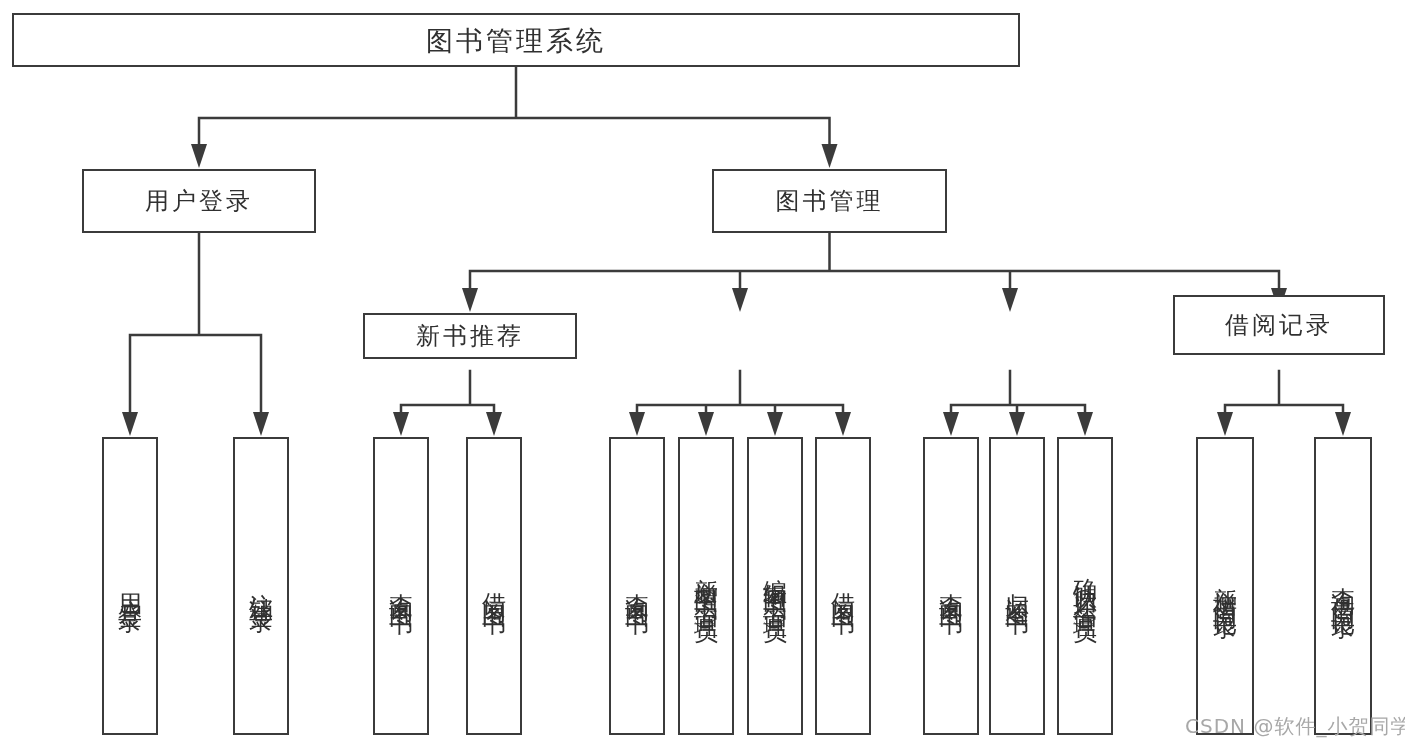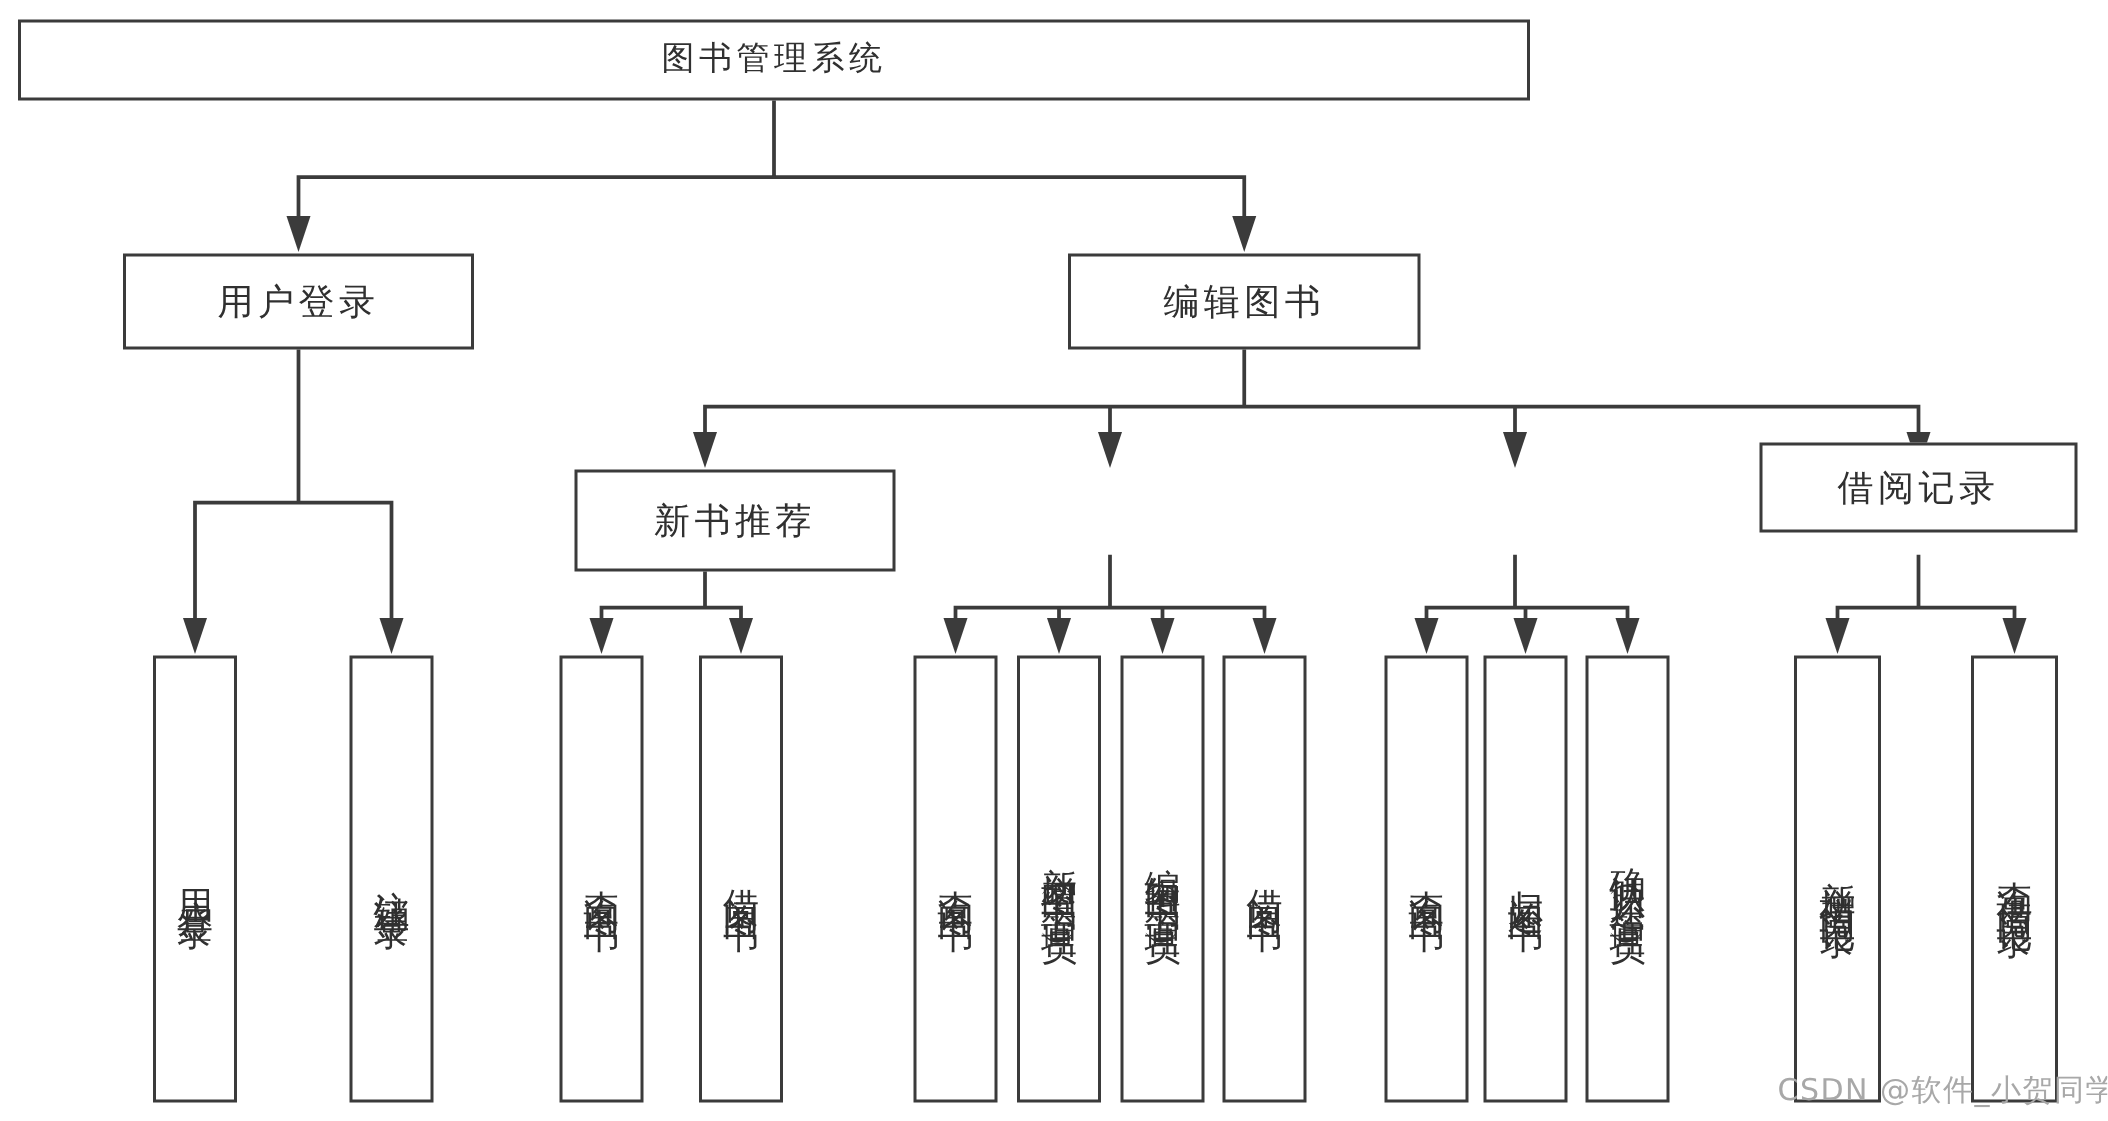--- a/index.html
+++ b/index.html
@@ -10,21 +10,21 @@
     color:var(--text,#303030);
   }
   .connectors{position:absolute;left:0;top:0;color:var(--line,#3b3b3b);}
   .node{
     position:absolute;box-sizing:border-box;
     background:var(--box_bg,#ffffff);
     border:2.5px solid var(--line,#3b3b3b);
     display:flex;align-items:center;justify-content:center;
   }
   .hlabel{font-size:24px;letter-spacing:3px;white-space:nowrap;line-height:1;}
-  .root-box .hlabel{font-size:22px;}
+  .root-box .hlabel{font-size:27px;}
   .vlabel{
     writing-mode:vertical-rl;text-orientation:mixed;
     font-size:24px;letter-spacing:6px;line-height:1;white-space:nowrap;
   }
   .watermark{
     position:absolute;left:1185px;top:713px;z-index:6;
     font-size:20px;letter-spacing:1px;white-space:nowrap;
     color:var(--watermark,#a8a8a8);
   }
 </style>
@@ -88,24 +88,24 @@
   </svg>
 
   <div class="node root-box" style="left:12px;top:13px;width:1008px;height:54px">
     <span class="hlabel">图书管理系统</span>
   </div>
 
   <div class="node" style="left:82px;top:169px;width:234px;height:64px">
     <span class="hlabel">用户登录</span>
   </div>
   <div class="node" style="left:712px;top:169px;width:235px;height:64px">
-    <span class="hlabel">编辑图书</span>
+    <span class="hlabel">图书管理</span>
   </div>
 
-  <div class="node" style="left:383px;top:313px;width:214px;height:68px">
+  <div class="node" style="left:363px;top:313px;width:214px;height:46px">
     <span class="hlabel">新书推荐</span>
   </div>
   <div class="node" style="left:1173px;top:295px;width:212px;height:60px">
     <span class="hlabel">借阅记录</span>
   </div>
 
   <div class="node" style="left:102px;top:437px;width:56px;height:298px">
     <span class="vlabel">用户登录</span>
   </div>
   <div class="node" style="left:233px;top:437px;width:56px;height:298px">

